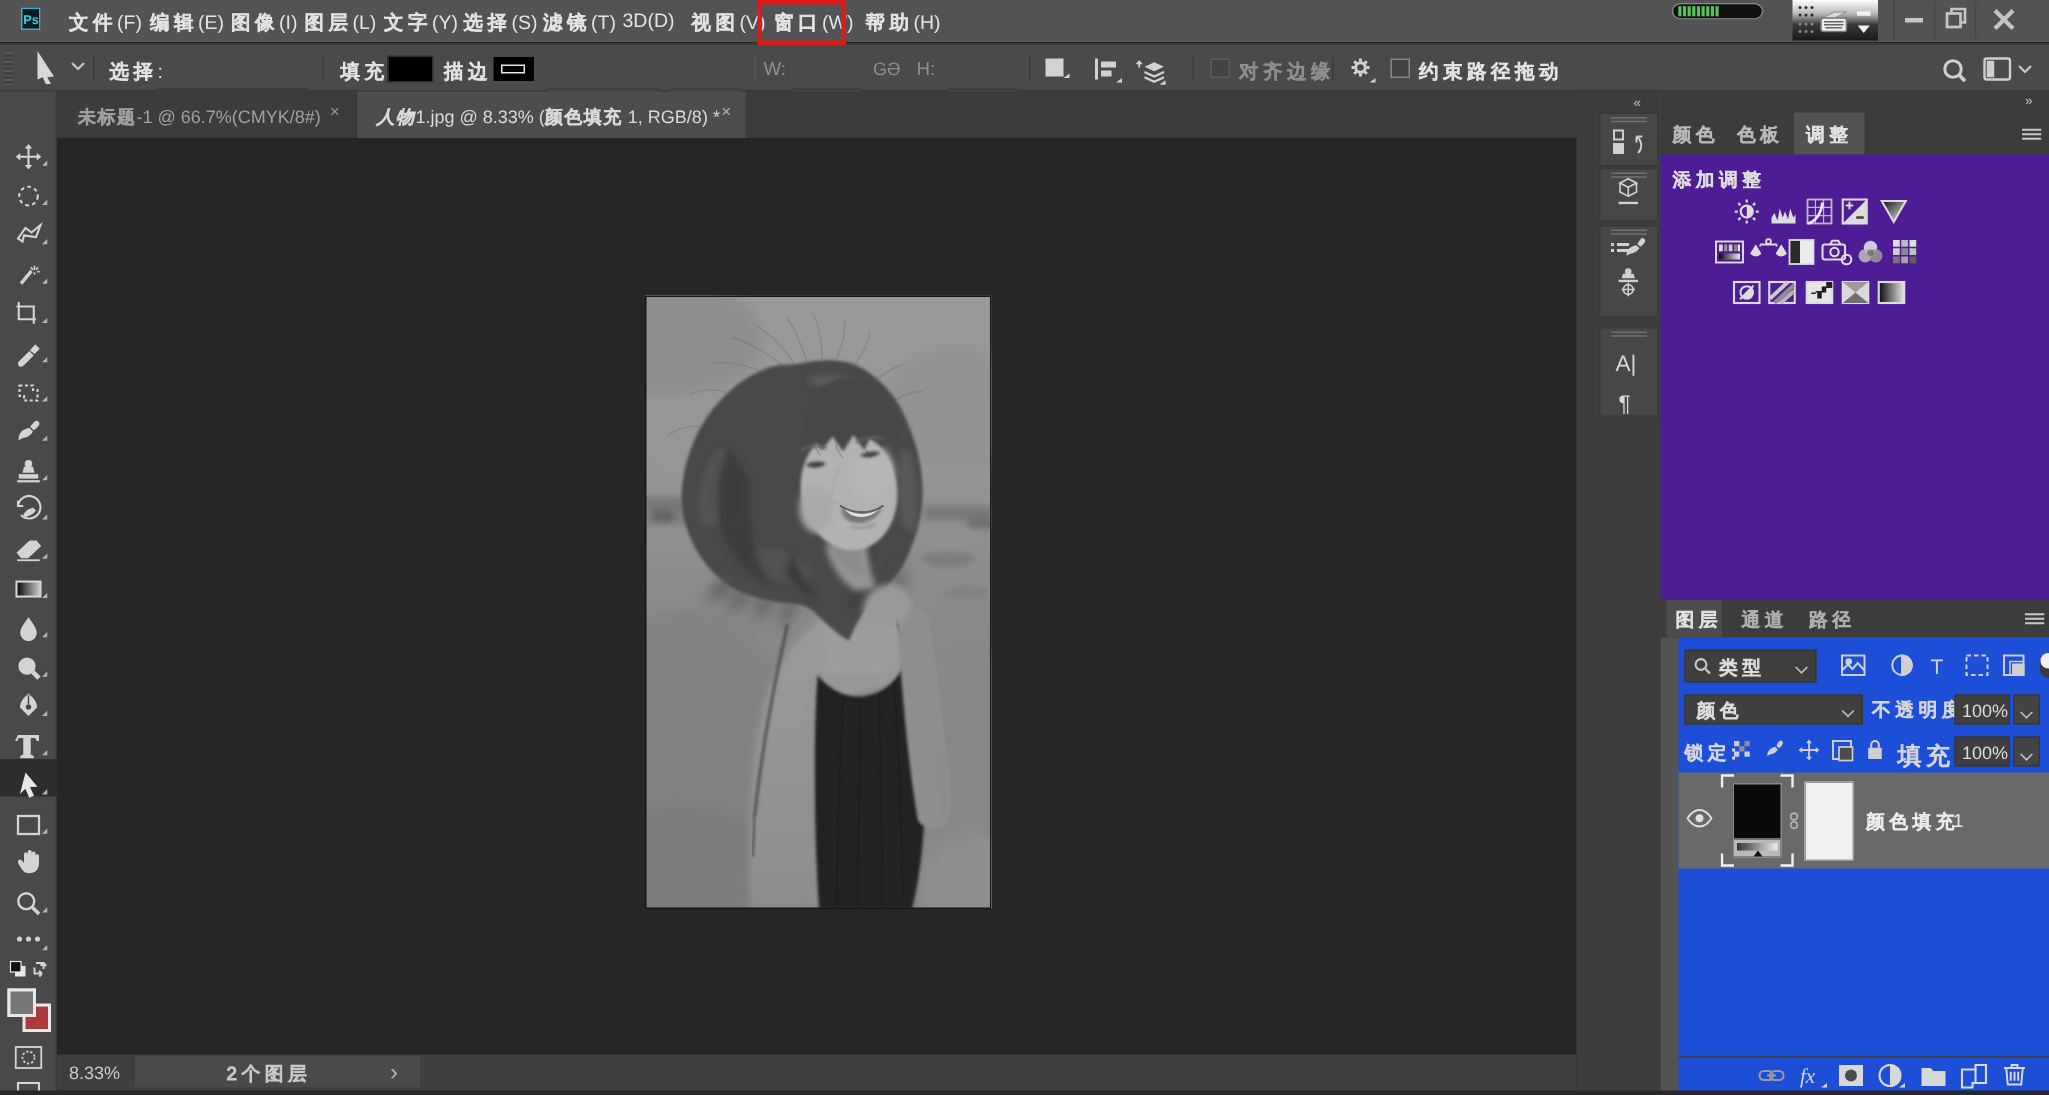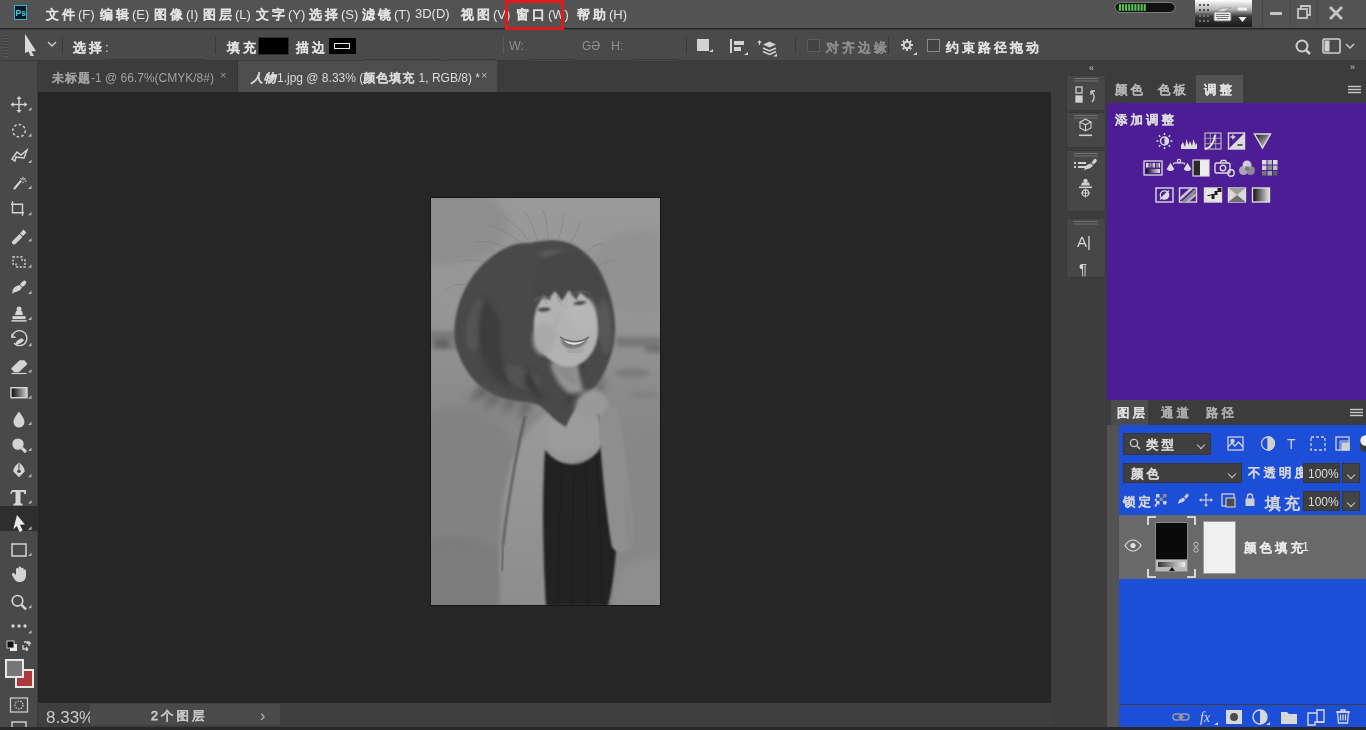--- a/index.html
+++ b/index.html
@@ -844,20 +844,20 @@
           <line x1="-2.5" y1="-2.5" x2="-2.5" y2="3.5"></line>
             <line x1="0" y1="-2.5" x2="0" y2="3.5"></line>
             <line x1="2.5" y1="-2.5" x2="2.5" y2="3.5"></line>
         </g>
       </svg>
     </div>
   </div>
 </div>
 
 <div id="statusbar">
-  <span style="position:absolute; left:8px; top:5px; font-size:17px;">8.33%</span>
+  <span style="position:absolute; left:8px; top:5px; font-size:12px;">8.33%</span>
   <div class="abs" style="left:52px; top:1px; width:190px; height:21px; background:#4a4a4a;"></div>
   <span class="cj" style="position:absolute; left:113px; top:5px; font-size:12.5px; color:#c9c9c9;">2个图层</span>
   <span style="position:absolute; left:222px; top:4px; color:#b5b5b5;">›</span>
 </div>
 <div class="abs" style="left:0; top:727px; width:1366px; height:3px; background:#282828;"></div>
 
 <div class="abs" style="left:505px; top:0px; width:59px; height:30px; border:3px solid #e01a1a;"></div>
 
 </body></html>

